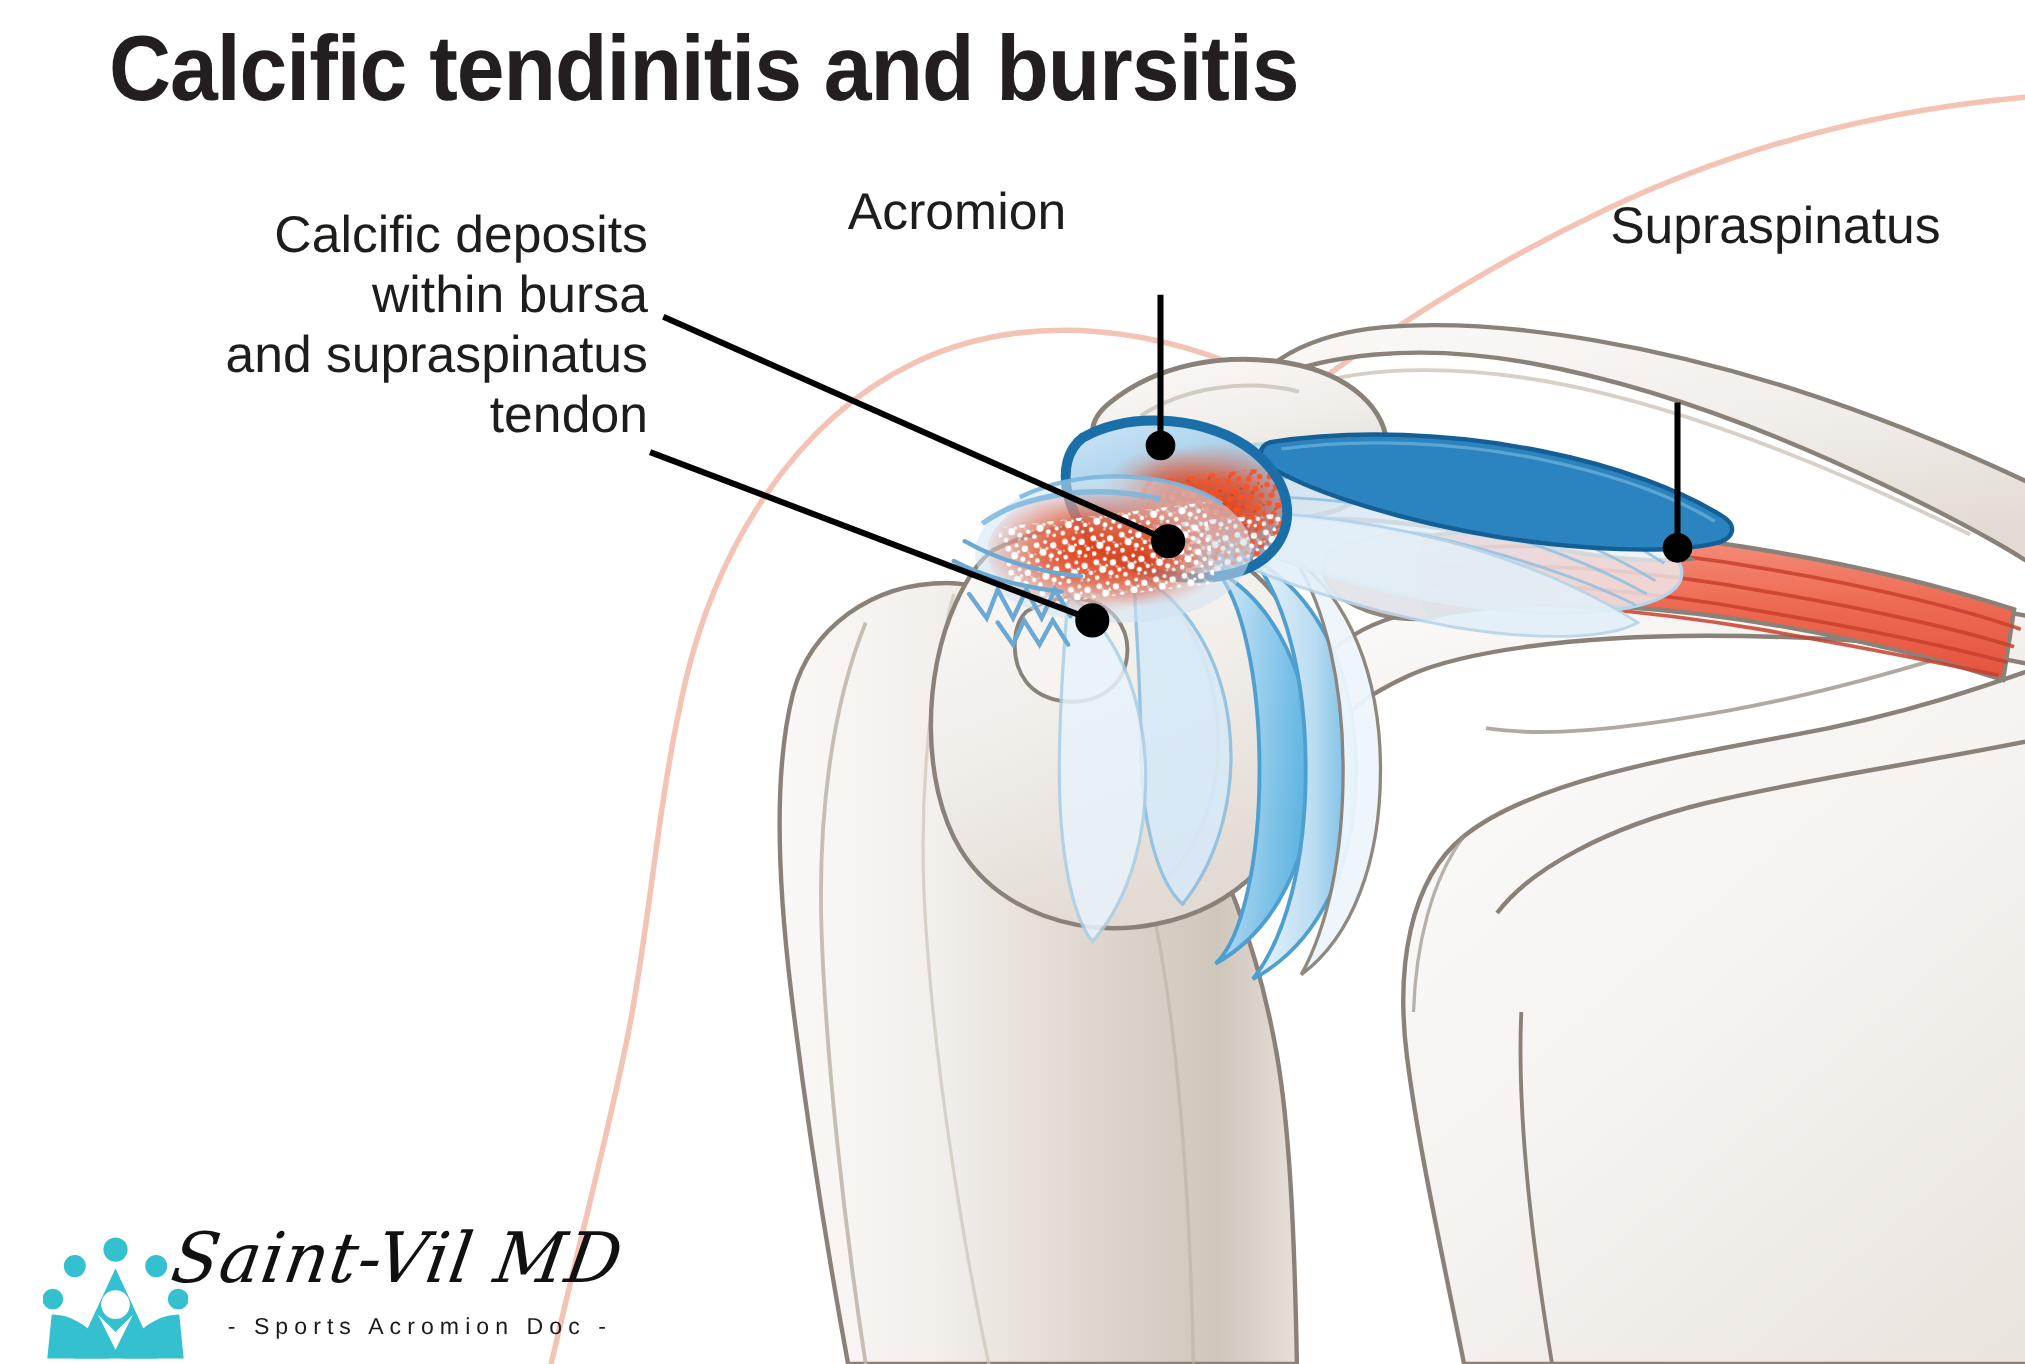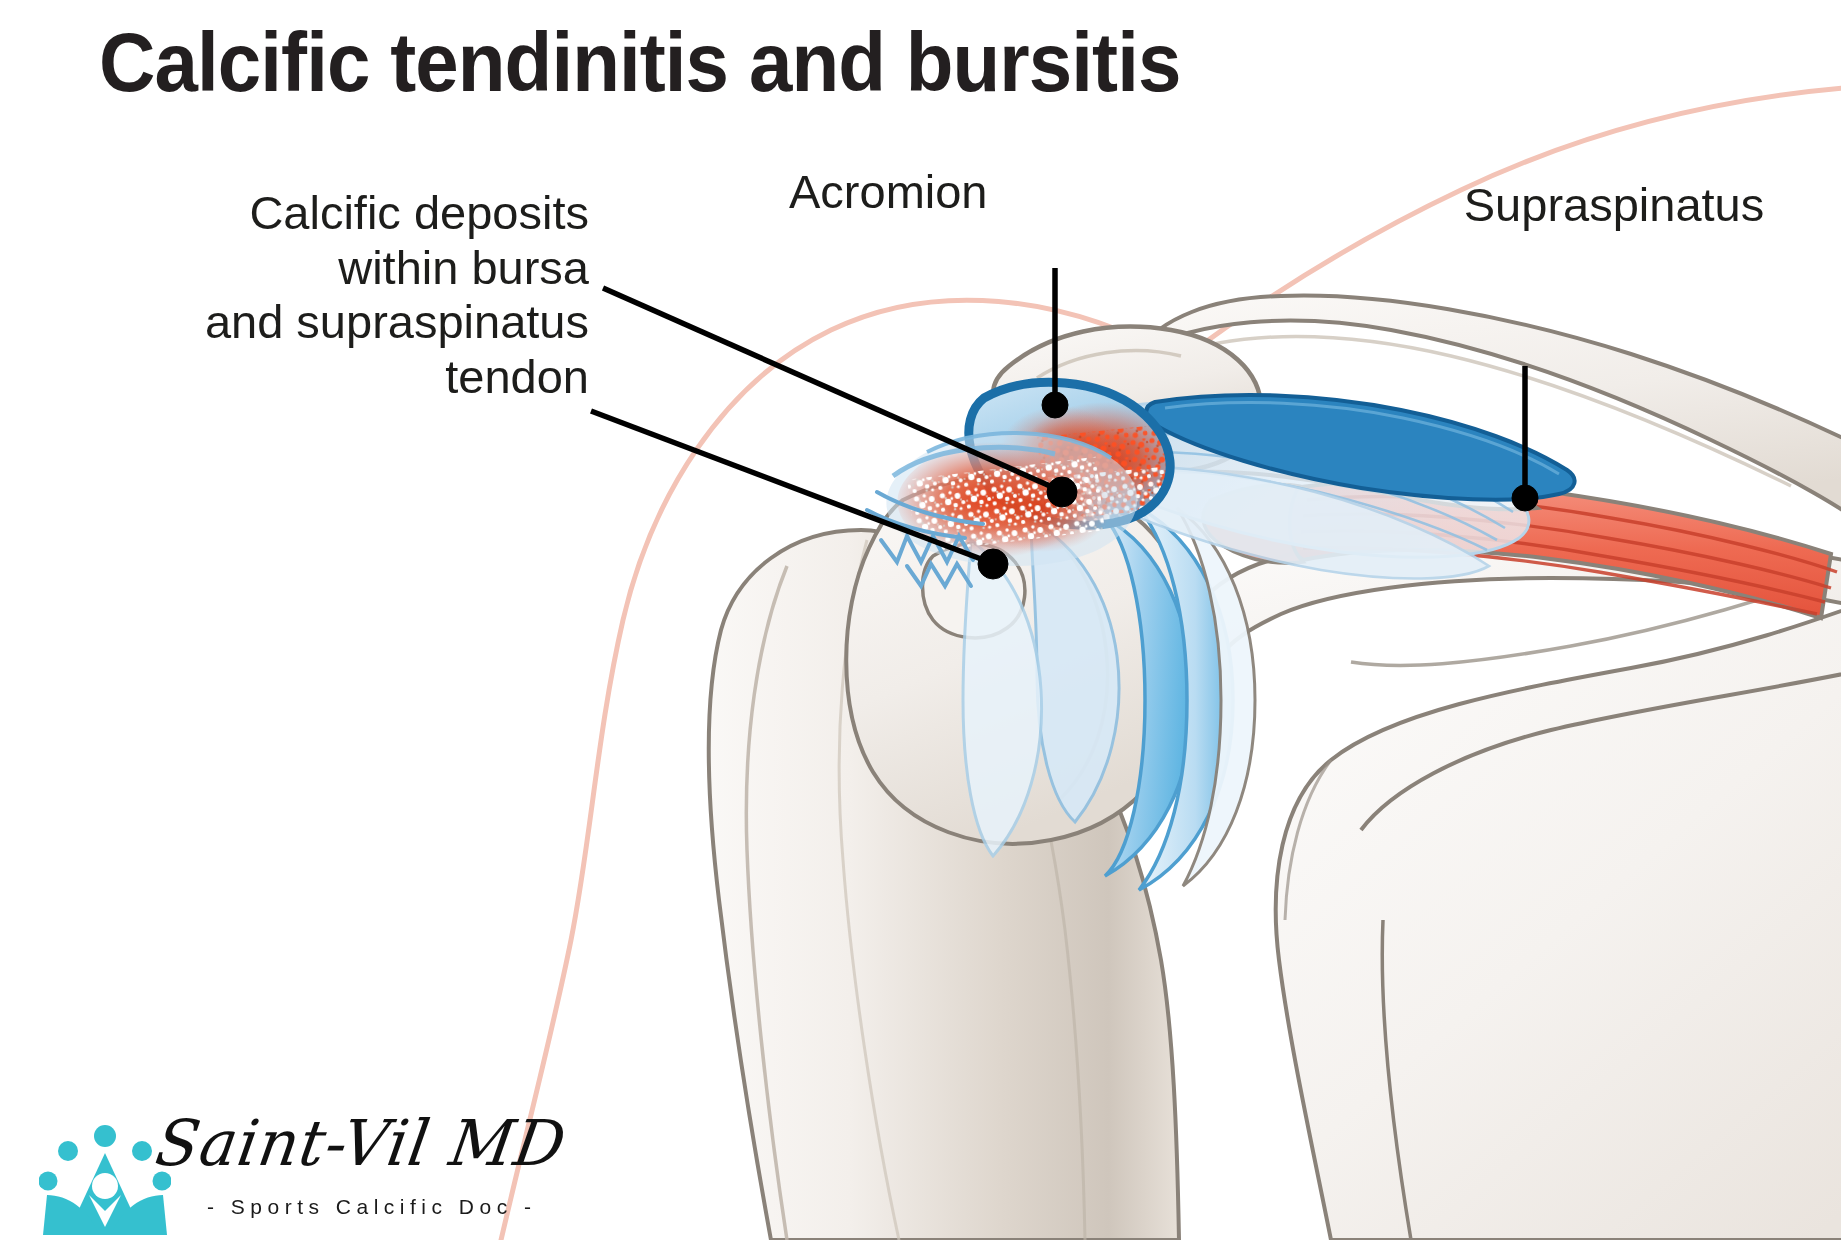--- a/index.html
+++ b/index.html
@@ -16,21 +16,21 @@
     position:absolute;left:68px;top:14px;
     font-family:"Liberation Sans Narrow","Liberation Sans",sans-serif;
     font-weight:700;font-size:84px;letter-spacing:-1px;
     color:#231f20;white-space:nowrap;
     transform:scaleX(.93);transform-origin:left top;
   }
 
   
   .label{position:absolute;font-size:47px;line-height:1.16;color:#1d1d1b;}
   .lbl-deposits{left:-8px;top:186px;width:566px;text-align:right;}
-  .lbl-acromion{left:758px;top:165px;width:290px;}
+  .lbl-acromion{left:694px;top:165px;width:290px;text-align:center;}
   .lbl-supra{left:1328px;top:178px;width:510px;text-align:center;}
 
   
   #logo{position:absolute;left:8px;top:1123px;width:540px;height:118px;}
   .logo-script{
     position:absolute;left:118px;top:-16px;
     font-family:"DejaVu Serif",serif;font-style:italic;font-weight:400;
     font-size:62px;color:#111;letter-spacing:1px;white-space:nowrap;
     transform:skewX(-9deg) scaleY(1.02);transform-origin:left center;
   }
@@ -341,16 +341,16 @@
         <circle cx="9" cy="58" r="9.5"></circle>
         <circle cx="123" cy="58" r="9.5"></circle>
         <path d="M66 30 L104 112 L28 112 Z"></path>
         <path d="M8 72 C28 72 50 86 60 112 L4 112 Z"></path>
         <path d="M124 72 C104 72 82 86 72 112 L128 112 Z"></path>
       </g>
       <circle cx="66" cy="63" r="13" fill="#ffffff"></circle>
       <path d="M50 72 L66 104 L82 72 L66 88 Z" fill="#ffffff"></path>
     </svg>
     <div class="logo-script">Saint-Vil MD</div>
-    <div class="logo-sub">- Sports Calcific Doc -</div>
+    <div class="logo-sub">- Sports Acromion Doc -</div>
   </div>
 
 </div>
 
 </body></html>

